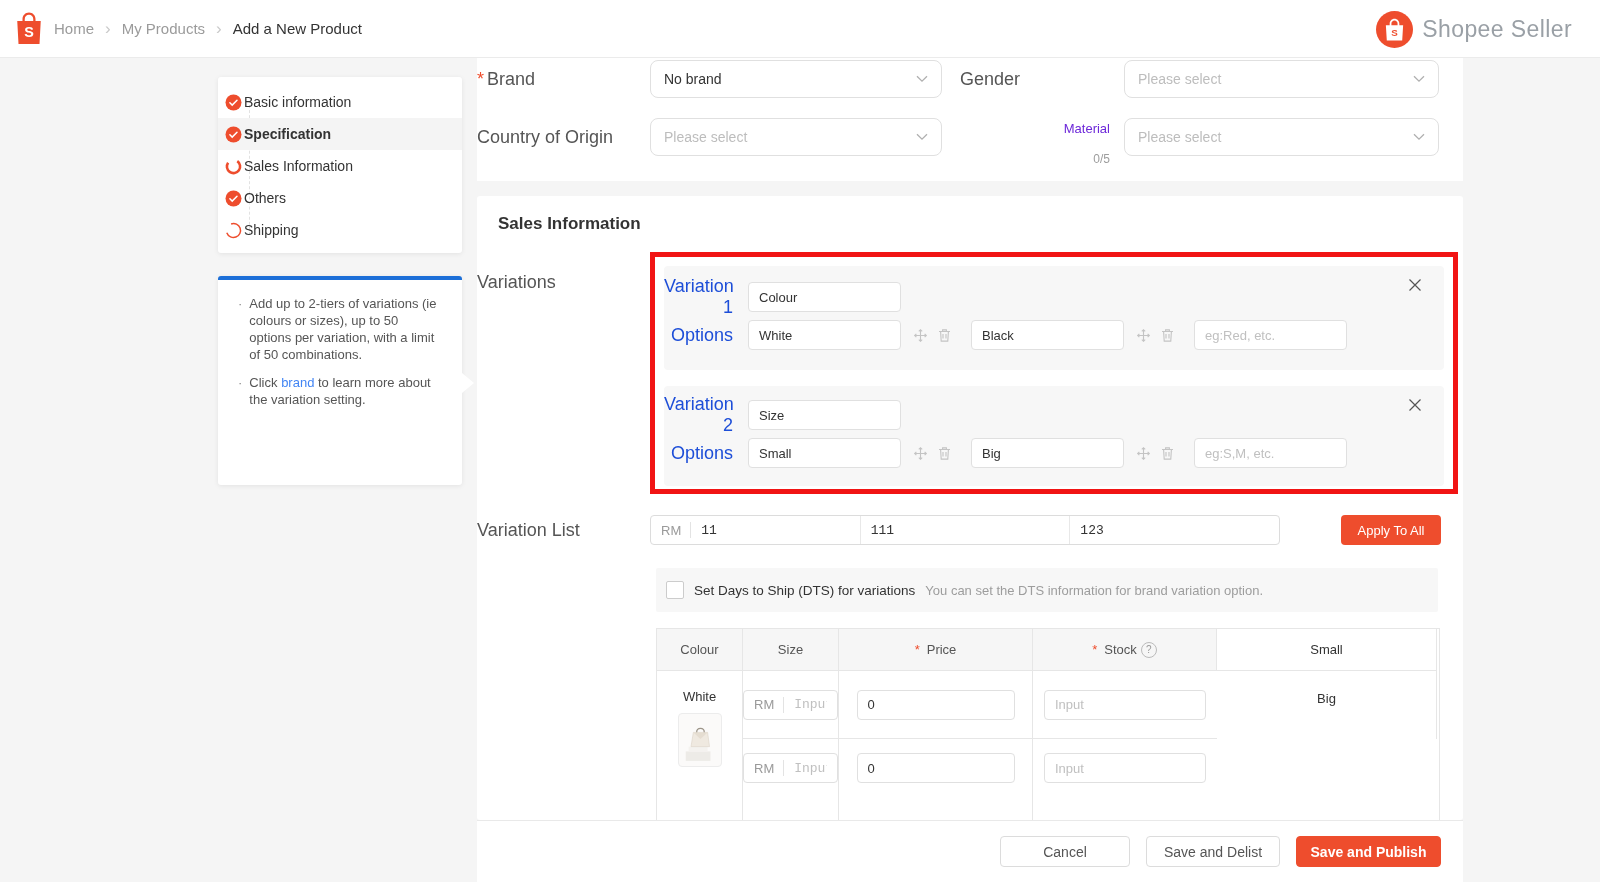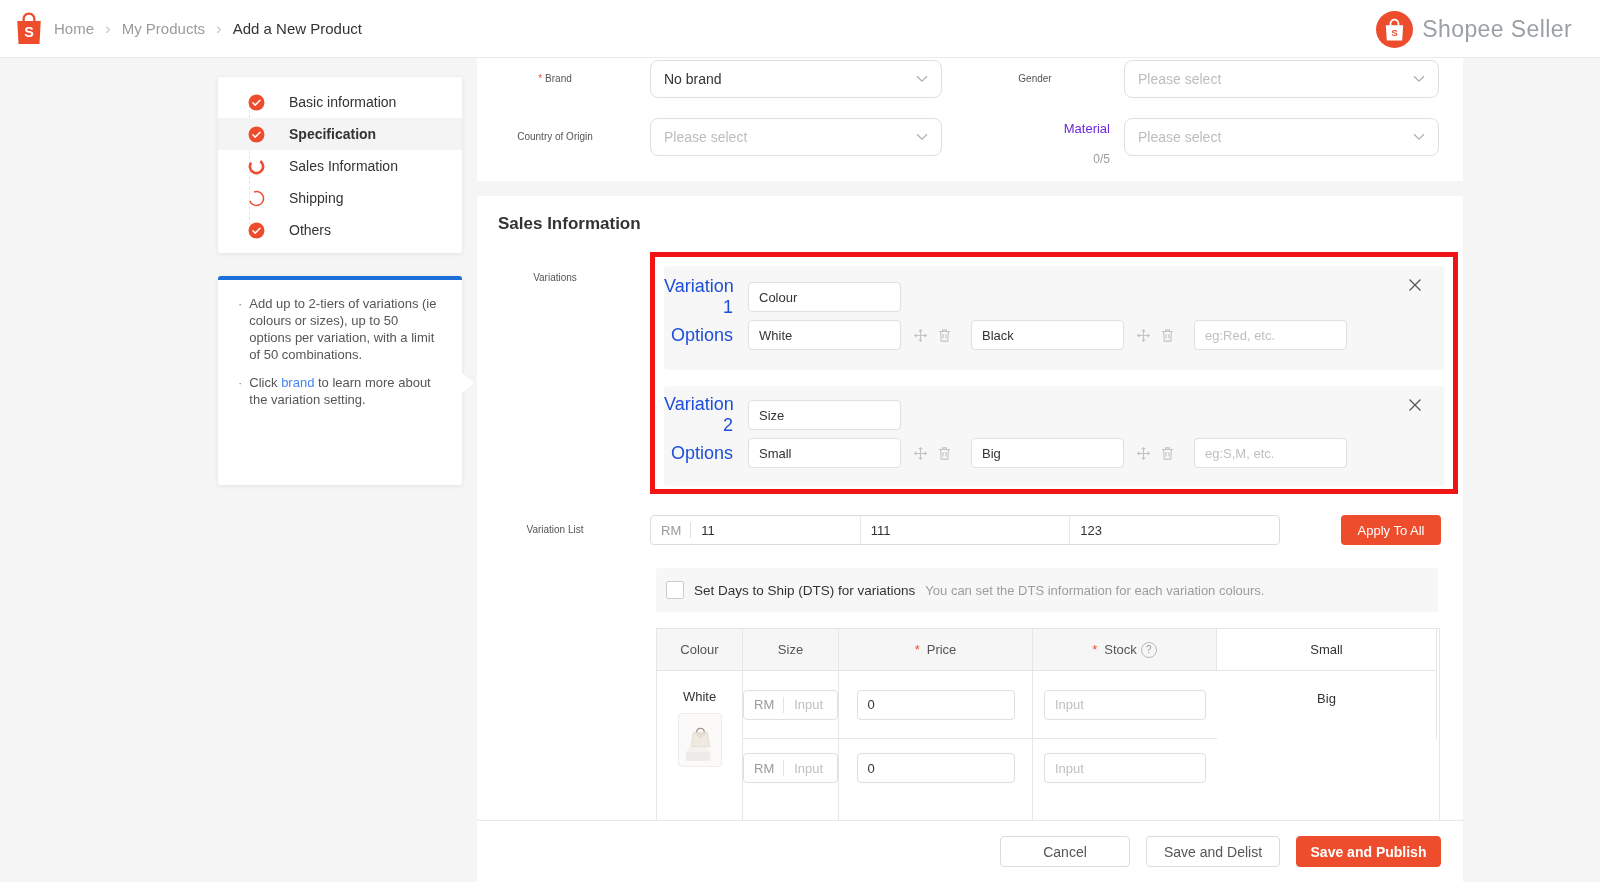--- a/index.html
+++ b/index.html
@@ -19,45 +19,45 @@
   .crumbs{display:flex;align-items:center;gap:11px;margin-left:10px;font-size:15px}
   .crumb-dim{color:#9b9b9b}
   .crumb-cur{color:#333}
   .crumb-sep{color:#c9c9c9;font-size:17px;line-height:1}
   .sellerlogo{position:absolute;right:28px;top:0;height:58px;display:flex;align-items:center;gap:9px}
   .sellerlogo .brandtxt{font-size:23px;color:#9aa0a6;letter-spacing:.4px}
 
   
   .stepper{left:218px;top:77px;width:244px;height:176px;padding-top:9px;box-sizing:border-box}
   .stepline{position:absolute;left:31px;top:28px;height:130px;border-left:1px dashed #e2e2e2}
-  .step{position:relative;display:flex;align-items:center;height:32px;padding-left:30px;gap:24px;font-size:14px;color:#333;cursor:pointer}
+  .step{position:relative;display:flex;align-items:center;height:32px;padding-left:7px;gap:2px;font-size:14px;color:#333;cursor:pointer}
   .step.active{background:#f4f4f4;font-weight:bold}
   .step svg{flex:0 0 auto}
 
   
   .tipcard{left:218px;top:276px;width:244px;height:209px;border-top:4px solid #1c6fd8;box-sizing:border-box;overflow:visible}
   .tiphead{position:relative;height:54px;background:#dce8f8;display:flex;align-items:center;padding-left:22px}
   .tiptitle{font-size:17px;font-weight:bold;color:#333}
   .tipbulb{position:absolute;right:10px;top:6px;transform:rotate(14deg)}
   .tipbody{padding:15px 20px 0 20px}
   .tip-item{display:flex;gap:7px;font-size:13px;color:#555;line-height:17px;margin-bottom:11px}
   .tip-item .dot{color:#888}
   .tiplink{color:#4285f4;cursor:pointer}
   .tipnotch{left:462px;top:373px;width:0;height:0;border-top:10px solid transparent;border-bottom:10px solid transparent;border-left:12px solid #fff;z-index:5}
 
   
-  .flabel{font-size:10px;color:#555;text-align:center}
+  .flabel{font-size:18px;color:#555;text-align:left}
   .star{color:#ee4d2d;margin-right:3px}
   .sel{display:flex;align-items:center;justify-content:space-between;background:#fff;border:1px solid #e0e0e0;
        border-radius:8px;padding:0 13px;font-size:14px;height:38px;box-sizing:border-box;cursor:pointer}
   .sel .ph{color:#bdbdbd}
   input.txt{box-sizing:border-box;border:1px solid #e0e0e0;border-radius:4px;height:30px;padding:0 10px;
             font-size:13px;color:#333;font-family:inherit;background:#fff;outline:none}
   input.txt::placeholder{color:#c0c0c0}
-  input.bare{border:none;outline:none;background:transparent;font-size:13px;color:#333;font-family:Liberation Sans, sans-serif;padding:0 10px;min-width:0;width:100%}
+  input.bare{border:none;outline:none;background:transparent;font-size:13px;color:#333;font-family:Liberation Mono, monospace;padding:0 10px;min-width:0;width:100%}
   input.bare::placeholder{color:#c0c0c0}
 
   
   .speccard{left:477px;top:58px;width:986px;height:123px;border-radius:0}
 
   
   .salescard{left:477px;top:196px;width:986px;height:624px;overflow:hidden}
   .sectitle{position:absolute;left:21px;top:18px;font-size:17px;font-weight:bold;color:#333}
   .vblock{position:absolute;left:187px;width:780px;background:#f7f7f7;border-radius:4px}
   .vrow{position:absolute;display:flex;align-items:center}
@@ -152,30 +152,30 @@
     <span>Specification</span>
   </div>
   <div class="step">
     <svg width="17" height="17" viewBox="0 0 17 17">
         <circle cx="8.5" cy="8.5" r="6.6" fill="#fff" stroke="#ee4d2d" stroke-width="2.6" stroke-dasharray="31 11" transform="rotate(-55 8.5 8.5)"></circle>
       </svg>
     <span>Sales Information</span>
   </div>
   <div class="step">
     <svg width="17" height="17" viewBox="0 0 17 17">
-        <circle cx="8.5" cy="8.5" r="7" fill="#fff" stroke="#ee4d2d" stroke-width="1.5" stroke-dasharray="33 12" transform="rotate(-110 8.5 8.5)"></circle>
-      </svg>
-    <span>Shipping</span>
-  </div>
-  <div class="step">
-    <svg width="17" height="17" viewBox="0 0 17 17">
         <circle cx="8.5" cy="8.5" r="8" fill="#ee4d2d"></circle>
         <path d="M4.9 8.8l2.3 2.3 4.8-4.9" stroke="#fff" stroke-width="1.5" fill="none" stroke-linecap="round"></path>
       </svg>
     <span>Others</span>
+  </div>
+  <div class="step">
+    <svg width="17" height="17" viewBox="0 0 17 17">
+        <circle cx="8.5" cy="8.5" r="7" fill="#fff" stroke="#ee4d2d" stroke-width="1.5" stroke-dasharray="33 12" transform="rotate(-110 8.5 8.5)"></circle>
+      </svg>
+    <span>Shipping</span>
   </div>
 </div>
 
 <div class="abs card shadow tipcard">
   <div class="tipbody">
     <div class="tip-item">
       <span class="dot">·</span>
       <span>Add up to 2-tiers of variations (ie colours or sizes), up to 50 options per variation, with a limit of 50 combinations.</span>
     </div>
     <div class="tip-item">
@@ -318,21 +318,21 @@
     </div>
     <div class="vseg">
       <input class="bare" value="123" style="">
     </div>
   </div>
   <button class="applybtn">Apply To All</button>
 
   <div class="dtsbar">
     <span class="cbx"></span>
     <span class="dtslabel">Set Days to Ship (DTS) for variations</span>
-    <span class="dtshint">You can set the DTS information for each variation colours.</span>
+    <span class="dtshint">You can set the DTS information for brand variation option.</span>
   </div>
 
   <div class="vtable">
     <div class="th bR">Colour</div>
     <div class="th bR">Size</div>
     <div class="th bR">
       <span class="star">*</span>
         <span>Price</span>
     </div>
     <div class="th bR">

